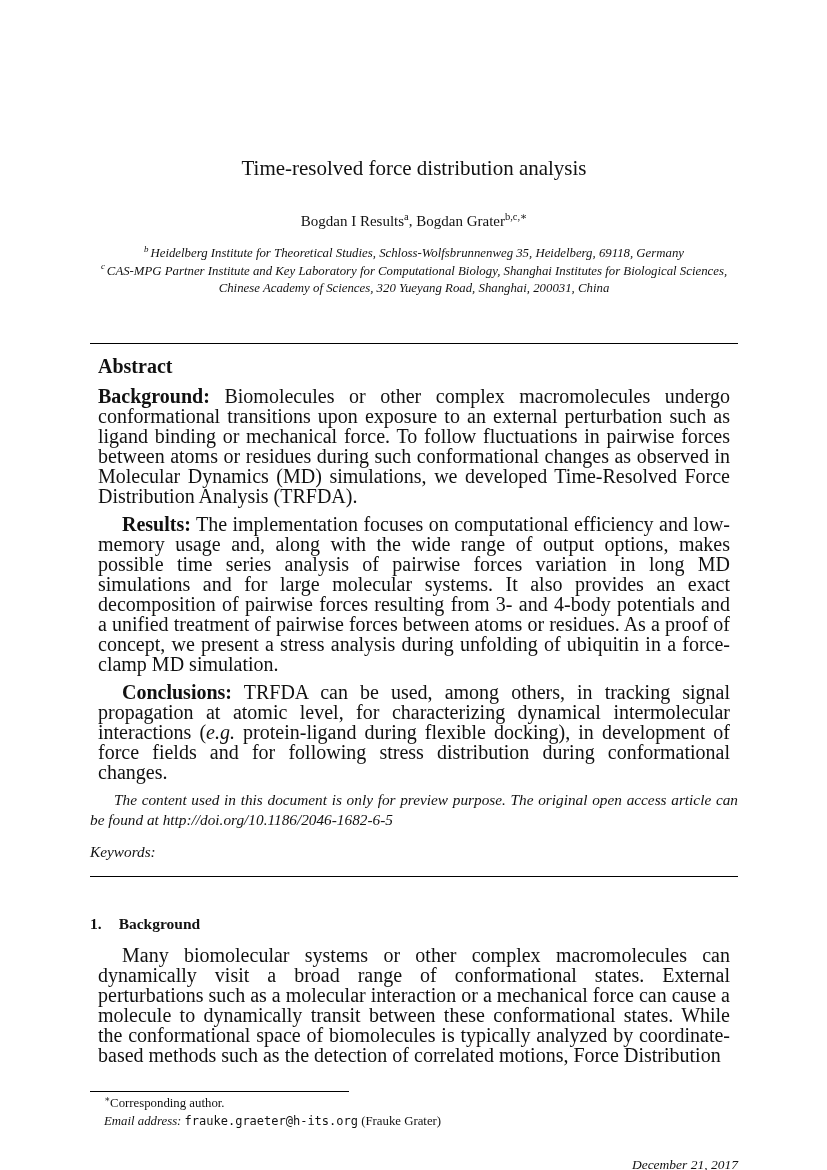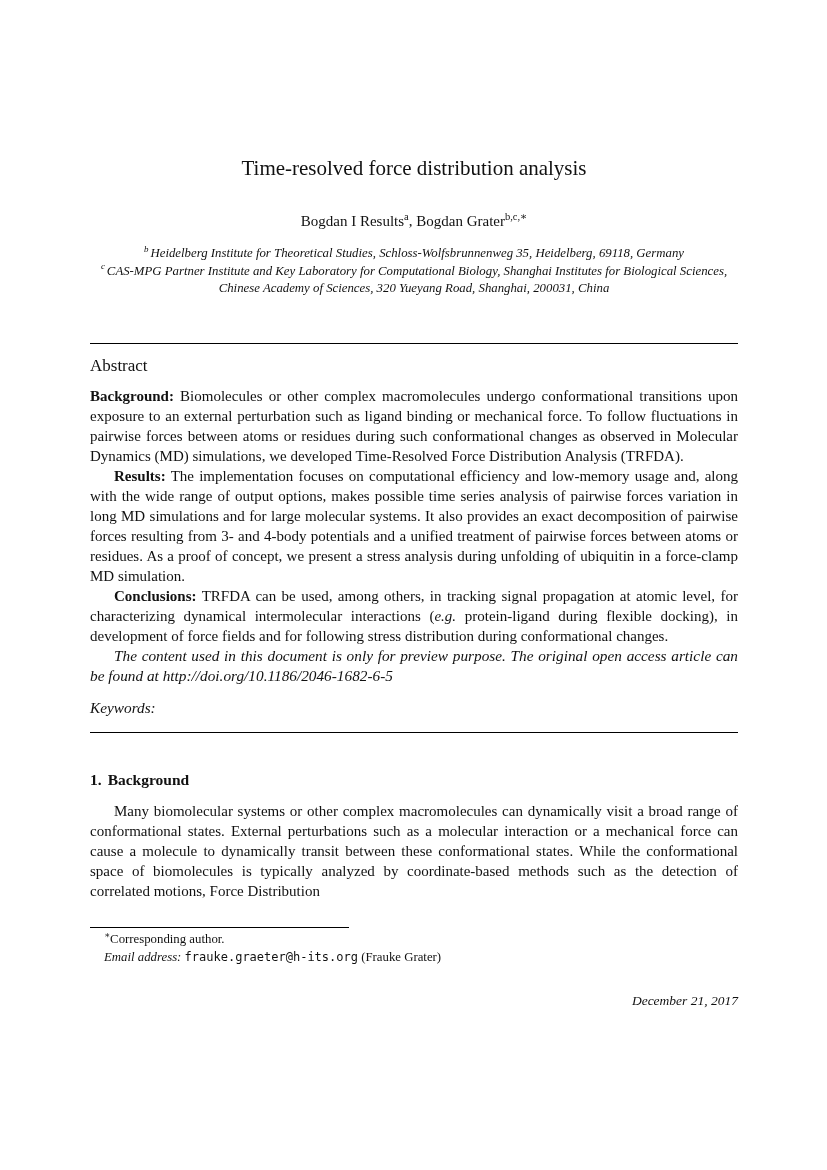--- a/index.html
+++ b/index.html
@@ -30,27 +30,27 @@
     font-style:italic;
     font-size:12.8px;line-height:17.5px;
     text-align:center;
   }
   .affiliation{margin:0;}
   .affiliation sup{margin-right:2px;}
   .rule{border:0;border-top:1.4px solid #000;margin:0;}
   .rule-top{margin-top:45px;}
   .rule-bottom{margin-top:14px;}
   .abstract-heading{
-    font-size:17px;line-height:20px;font-weight:normal;
-    margin:12px 0 0 0;
+    font-size:20px;line-height:20px;font-weight:bold;
+    margin:12px 0 0 8px;
   }
   .para{
-    font-size:15px;line-height:20px;
+    font-size:20px;line-height:20px;
     text-align:justify;
-    margin:0;
+    margin:8px;
   }
   .para.first{margin-top:10px;}
   .para.indent{text-indent:24px;}
   .para b{font-weight:bold;}
   .note-para{
     font-size:15.3px;line-height:20px;
     font-style:italic;
     text-align:justify;
     text-indent:24px;
     margin:0;
@@ -58,21 +58,21 @@
   .keywords-line{
     font-size:15.3px;line-height:20px;
     font-style:italic;
     margin-top:12px;
   }
   .section-heading{
     margin-top:36px;
     font-size:15.5px;line-height:22px;
     font-weight:bold;
   }
-  .section-heading .sec-title{margin-left:6px;}
+  .section-heading .sec-title{margin-left:17px;}
   .footnote-rule{
     border:0;border-top:1px solid #000;
     width:259px;margin:26px 0 0 0;
   }
   .footnote{
     font-size:12.8px;line-height:18px;
     margin-top:2px;
   }
   .footnote-line1{text-indent:14px;}
   .footnote-line2{text-indent:14px;}

